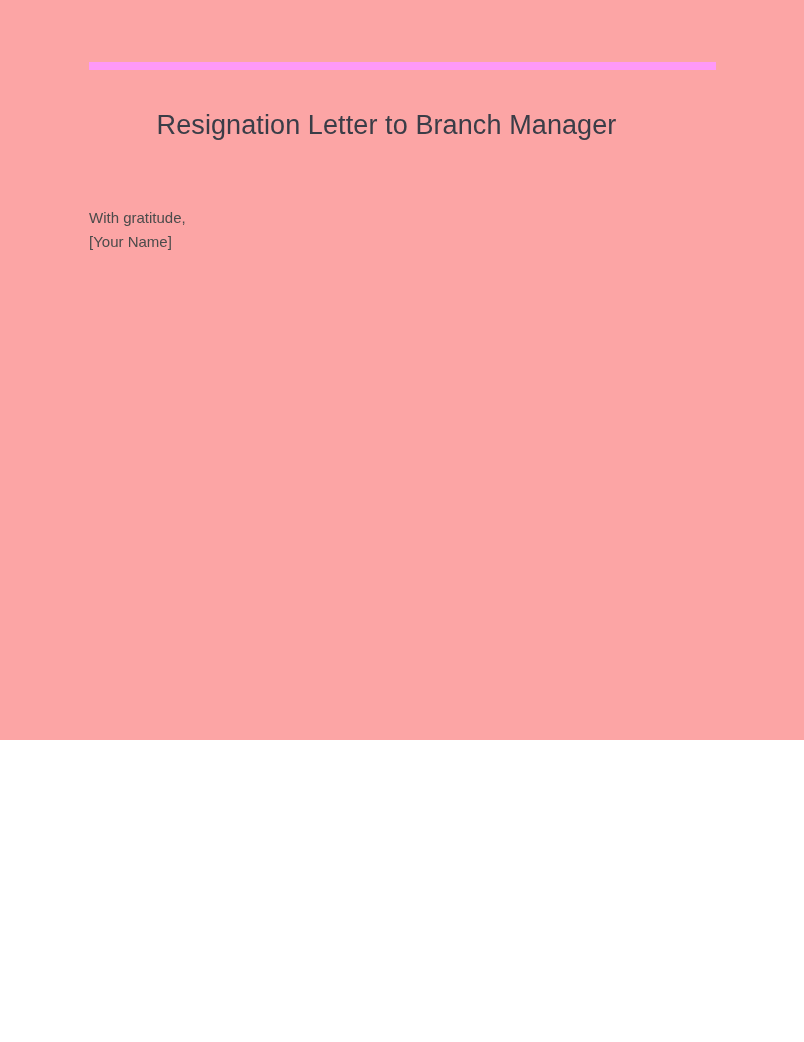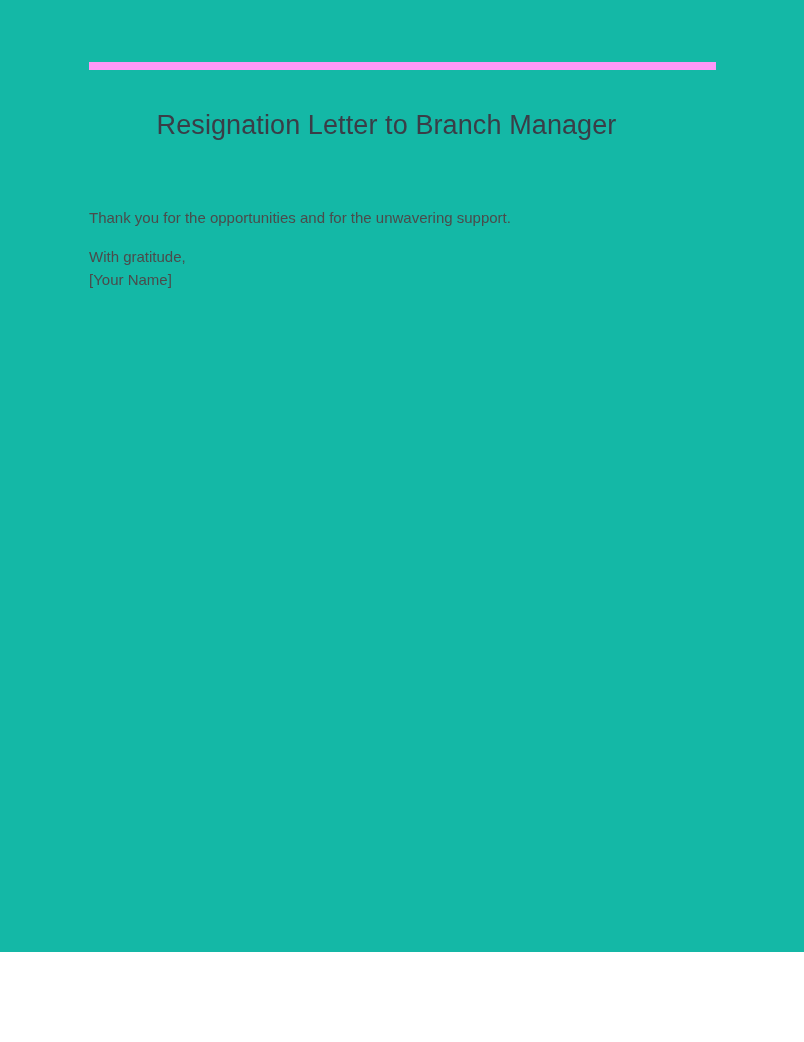--- a/index.html
+++ b/index.html
@@ -11,22 +11,22 @@
     height: 1042px;
     background: #ffffff;
     font-family: "Liberation Sans", sans-serif;
     -webkit-font-smoothing: antialiased;
     overflow: hidden;
   }
 
   .page {
     position: relative;
     width: 804px;
-    height: 952px;
-    background: #14b8a6;
+    height: 740px;
+    background: #fca5a5;
     box-sizing: border-box;
   }
 
   
   .accent-rule {
     position: absolute;
     left: 89px;
     top: 62px;
     width: 627px;
     height: 8px;
@@ -73,18 +73,17 @@
 </head>
 <body>
 
 <div class="page">
 
   <div class="accent-rule"></div>
 
   <h1 class="doc-title">Resignation Letter to Branch Manager</h1>
 
   <div class="letter-body">
-    <p>Thank you for the opportunities and for the unwavering support.</p>
     <p>With gratitude,
 [Your Name]</p>
   </div>
 
 </div>
 
 </body></html>

